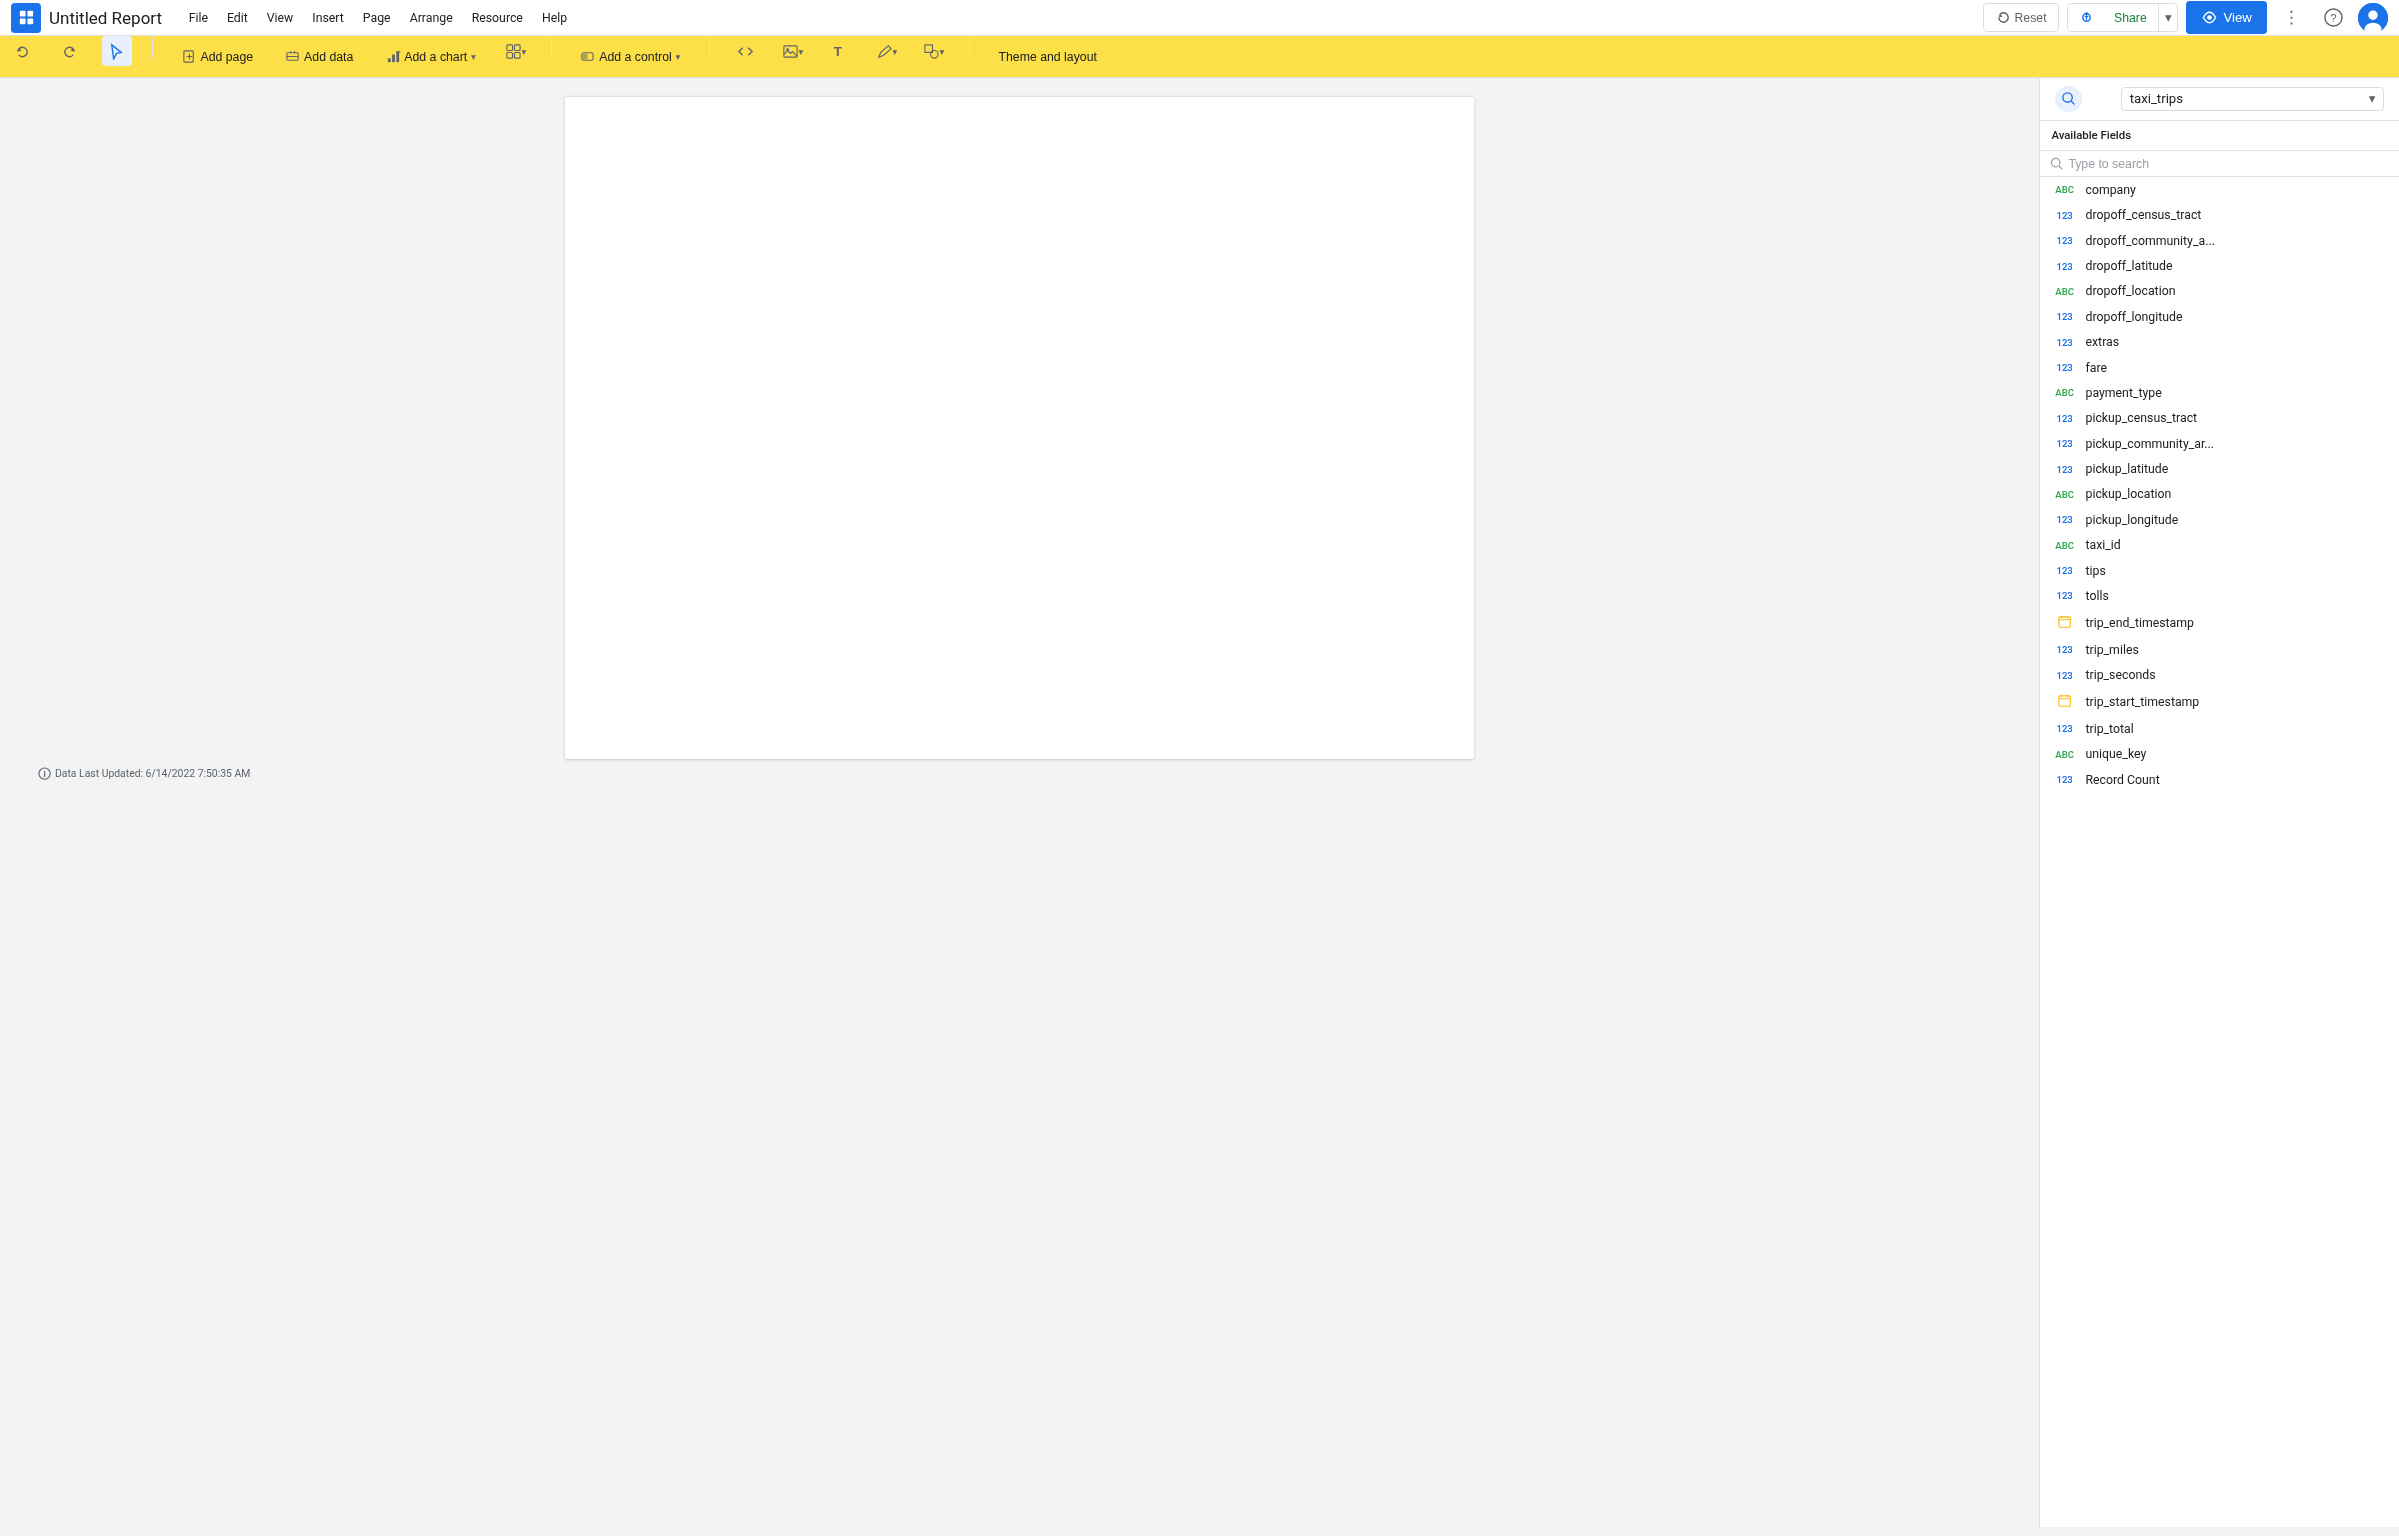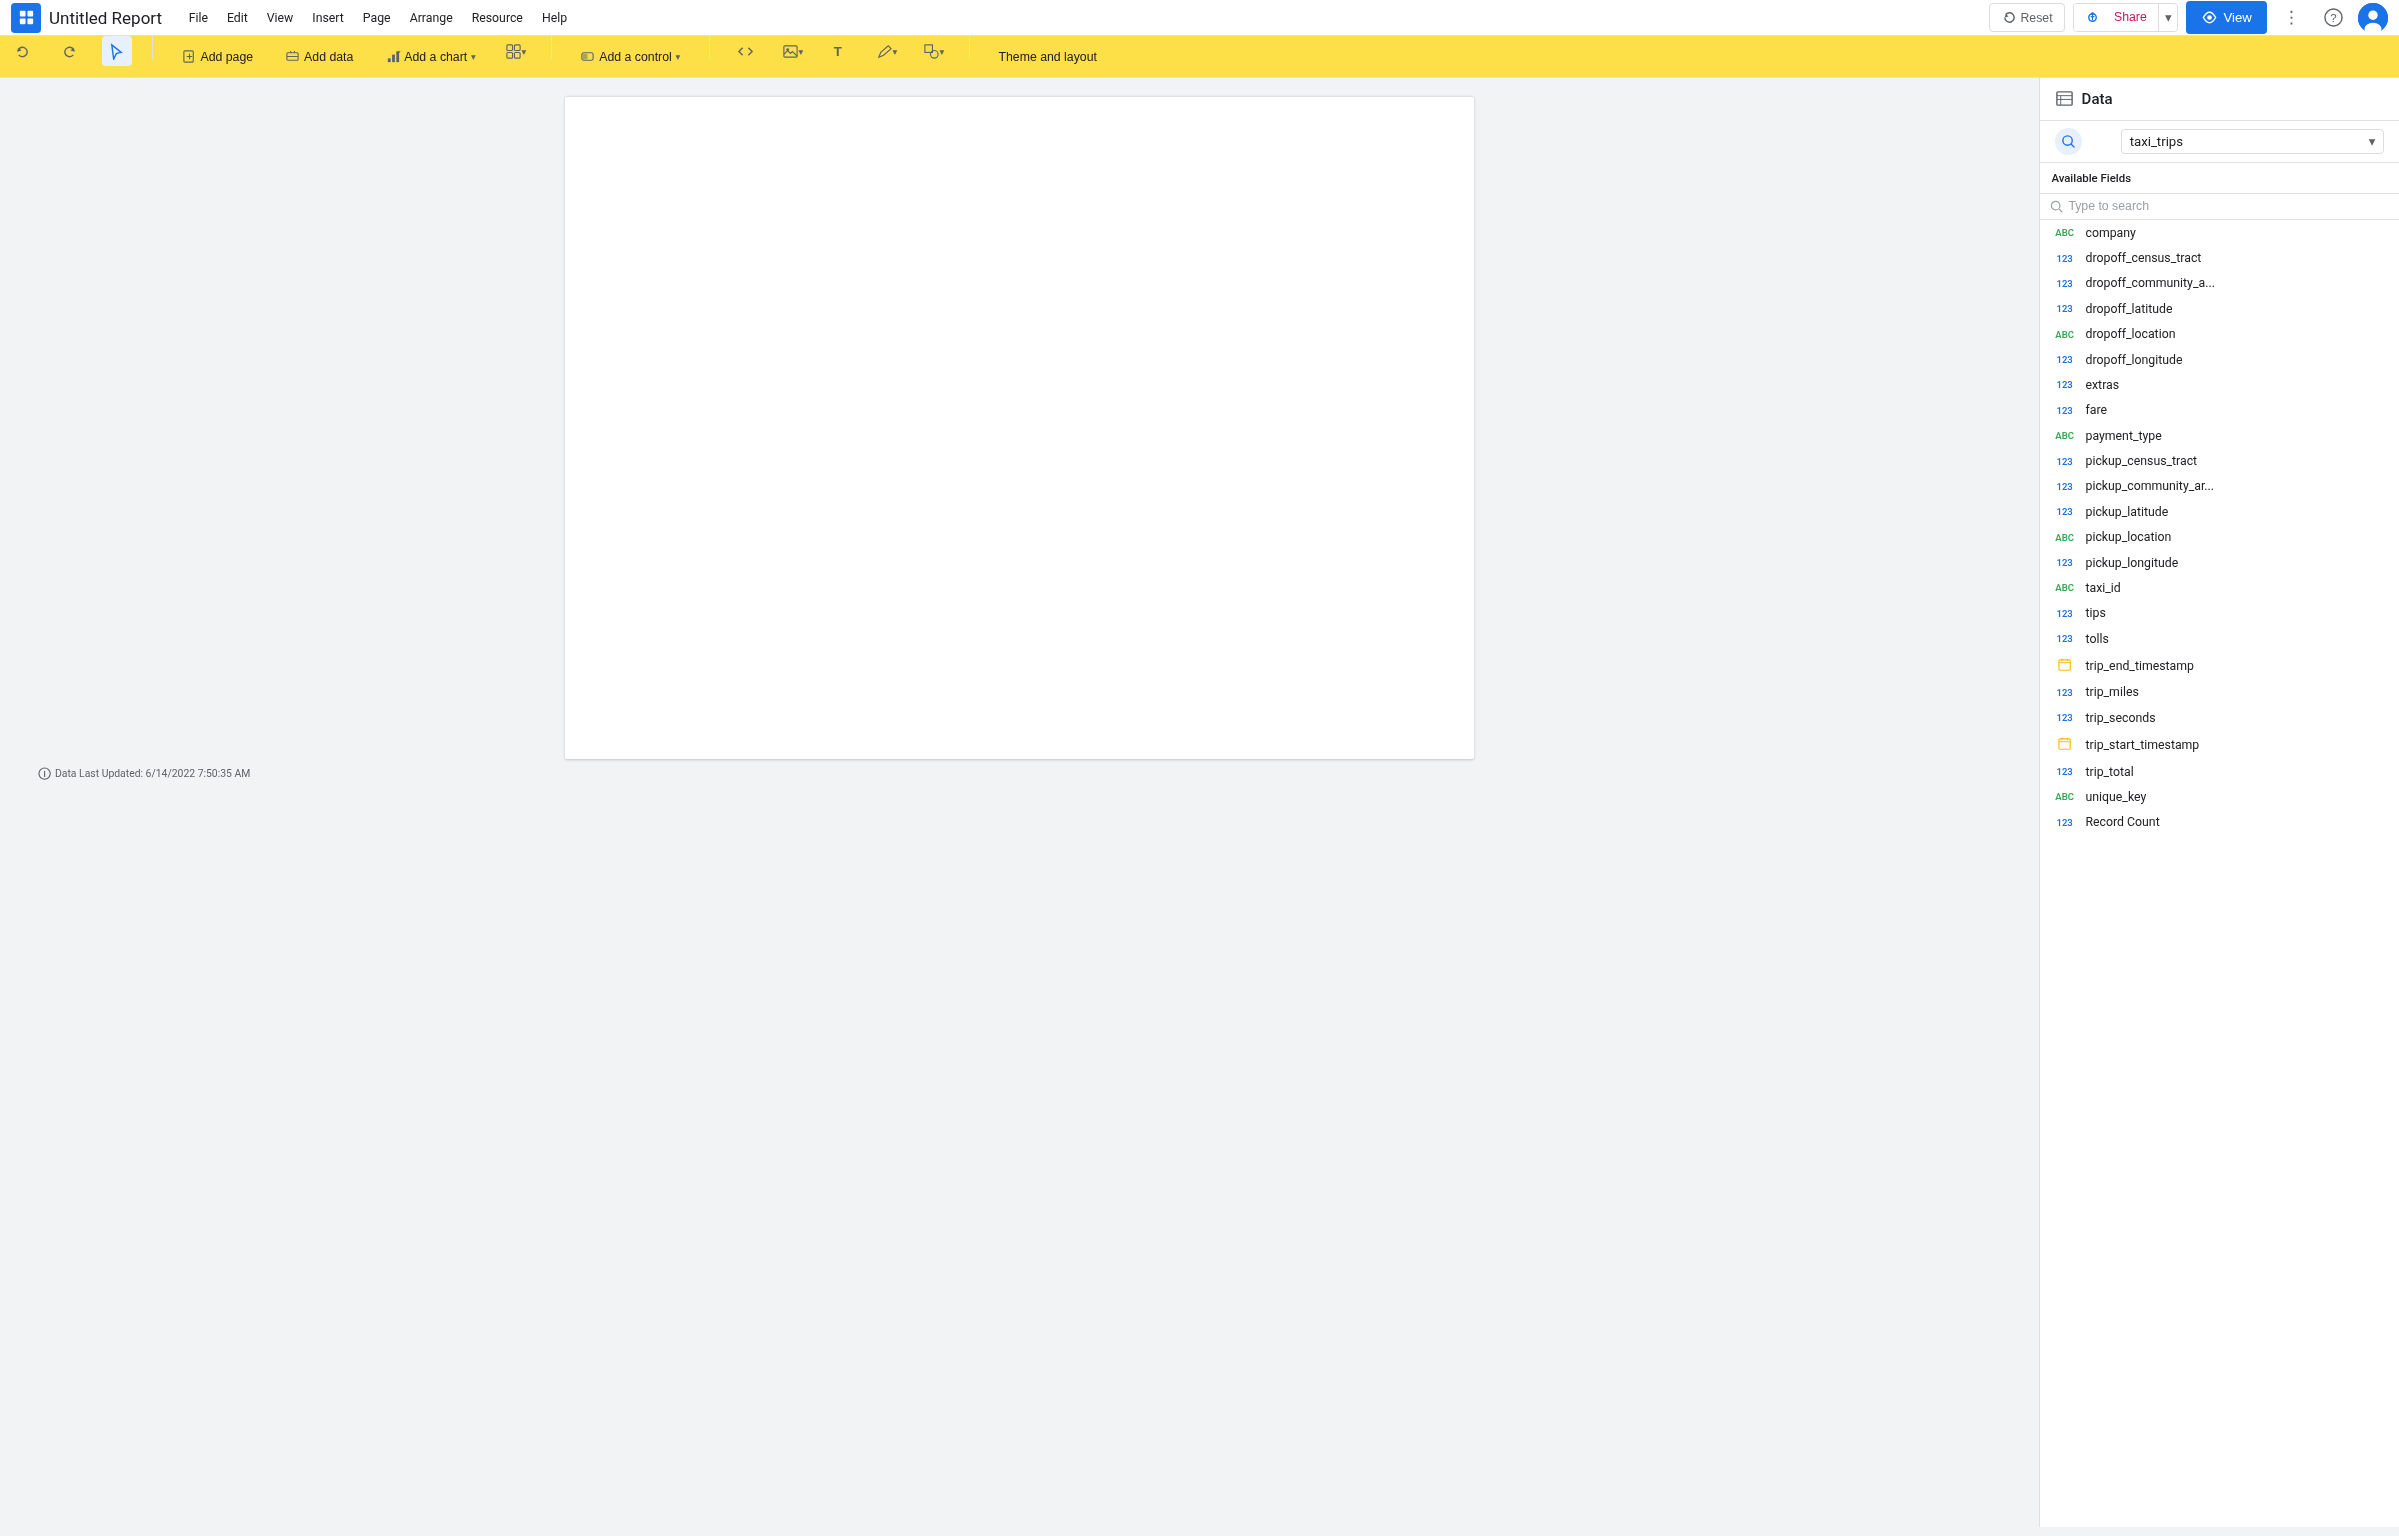--- a/index.html
+++ b/index.html
@@ -6,21 +6,21 @@
     body { font-family: 'Google Sans', Roboto, Arial, sans-serif; font-size: 12.3px; background: #f1f3f4; color: #202124; height: 100vh; overflow: hidden; }
 
     
     .top-bar { display: flex; align-items: center; height: 36px; background: #fff; border-bottom: 0.9px solid #e0e0e0; padding: 0 11.4px; gap: 7.6px; }
     .logo { width: 30px; height: 30px; background: #1a73e8; border-radius: 3.8px; display: flex; align-items: center; justify-content: center; flex-shrink: 0; }
     .title { font-size: 17px; color: #202124; font-weight: 400; margin-right: 7.6px; }
     .menu-items { display: flex; gap: 3.8px; margin-left: 3.8px; }
     .menu-item { padding: 3.8px 7.6px; border-radius: 3.8px; cursor: pointer; font-size: 12.3px; color: #202124; }
     .top-right { margin-left: auto; display: flex; align-items: center; gap: 7.6px; }
     .btn-reset { display: flex; align-items: center; gap: 3.8px; padding: 5.7px 11.4px; border: 0.9px solid #dadce0; border-radius: 3.8px; background: #fff; cursor: pointer; font-size: 12.3px; color: #5f6368; }
-    .btn-share { display: flex; align-items: flex-start; gap: 14px; padding: 5.7px 11.4px; border: 0.9px solid #dadce0; border-radius: 3.8px; background: #fff; cursor: pointer; font-size: 12.3px; color: #be185d; }
+    .btn-share { display: flex; align-items: center; gap: 20px; padding: 5.7px 11.4px; border: 0.9px solid #dadce0; border-radius: 3.8px; background: #fff; cursor: pointer; font-size: 12.3px; color: #15803d; }
     .btn-view { display: flex; align-items: center; gap: 5.7px; padding: 7.6px 15px; border: none; border-radius: 3.8px; background: #1a73e8; cursor: pointer; font-size: 13.2px; color: #fff; font-weight: 500; }
     .icon-btn { width: 34px; height: 34px; border-radius: 50%; border: none; background: transparent; cursor: pointer; display: flex; align-items: center; justify-content: center; color: #5f6368; font-size: 17px; }
     .avatar { width: 30px; height: 30px; border-radius: 50%; background: #1a73e8; display: flex; align-items: center; justify-content: center; color: white; font-size: 13.2px; font-weight: 500; cursor: pointer; }
 
     
     .toolbar { display: flex; height: 42px; background: #fde047; border-bottom: 0.9px solid #e0e0e0; padding: 0 7.6px; gap: 17px; }
     .toolbar-btn { display: flex; align-items: center; gap: 3.8px; padding: 3.8px 7.6px; border-radius: 3.8px; border: none; background: transparent; cursor: pointer; font-size: 12.3px; color: #202124; }
     .toolbar-separator { width: 0.9px; height: 23px; background: #e0e0e0; margin: 0 3.8px; }
     .toolbar-icon-btn { width: 30px; height: 30px; border-radius: 3.8px; border: none; background: transparent; cursor: pointer; display: flex; align-items: center; justify-content: center; color: #5f6368; }
     .toolbar-icon-btn.active { background: #e8f0fe; color: #1a73e8; }
@@ -244,27 +244,20 @@
     <div class="canvas-footer">
       <svg width="13.2" height="13.2" viewBox="0 0 14 14">
         <circle cx="7" cy="7" r="6" stroke="#5f6368" stroke-width="1.2" fill="none"></circle>
         <path d="M7 6v4M7 4.5v.5" stroke="#5f6368" stroke-width="1.2" stroke-linecap="round"></path>
       </svg>
       <span>Data Last Updated: 6/14/2022 7:50:35 AM</span>
     </div>
   </div>
 
   <div class="right-panel">
-    <div class="panel-header">
-      <svg width="19" height="19" viewBox="0 0 20 20">
-        <rect x="2" y="3" width="16" height="14" rx="1" stroke="#5f6368" stroke-width="1.5" fill="none"></rect>
-        <path d="M2 7h16M6 7v10M2 11h16" stroke="#5f6368" stroke-width="1"></path>
-      </svg>
-      <span class="panel-title">Data</span>
-    </div>
 
     <div class="datasource-row">
       <div class="datasource-icon">
         <svg width="15" height="15" viewBox="0 0 16 16">
           <circle cx="7" cy="7" r="5" stroke="#1a73e8" stroke-width="1.5" fill="none"></circle>
           <path d="M11 11l3 3" stroke="#1a73e8" stroke-width="1.5" stroke-linecap="round"></path>
         </svg>
       </div>
       <div class="datasource-dropdown">
         <span>taxi_trips</span>

